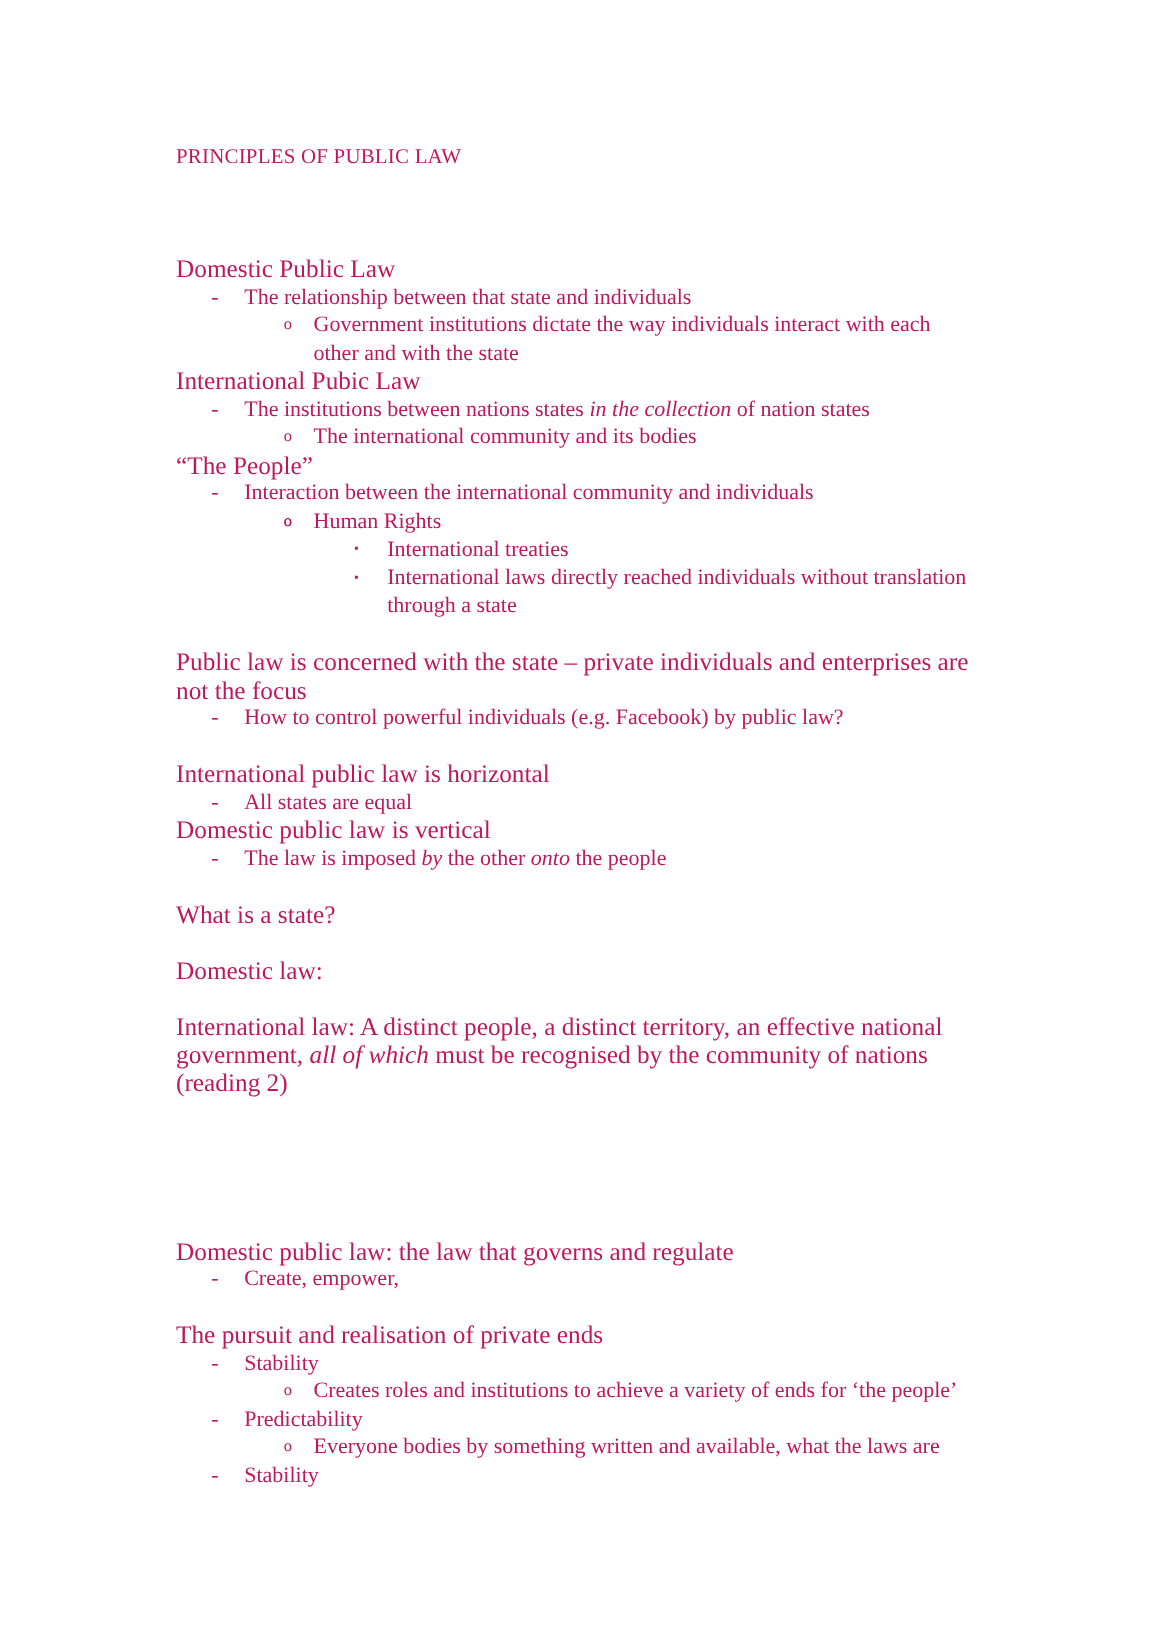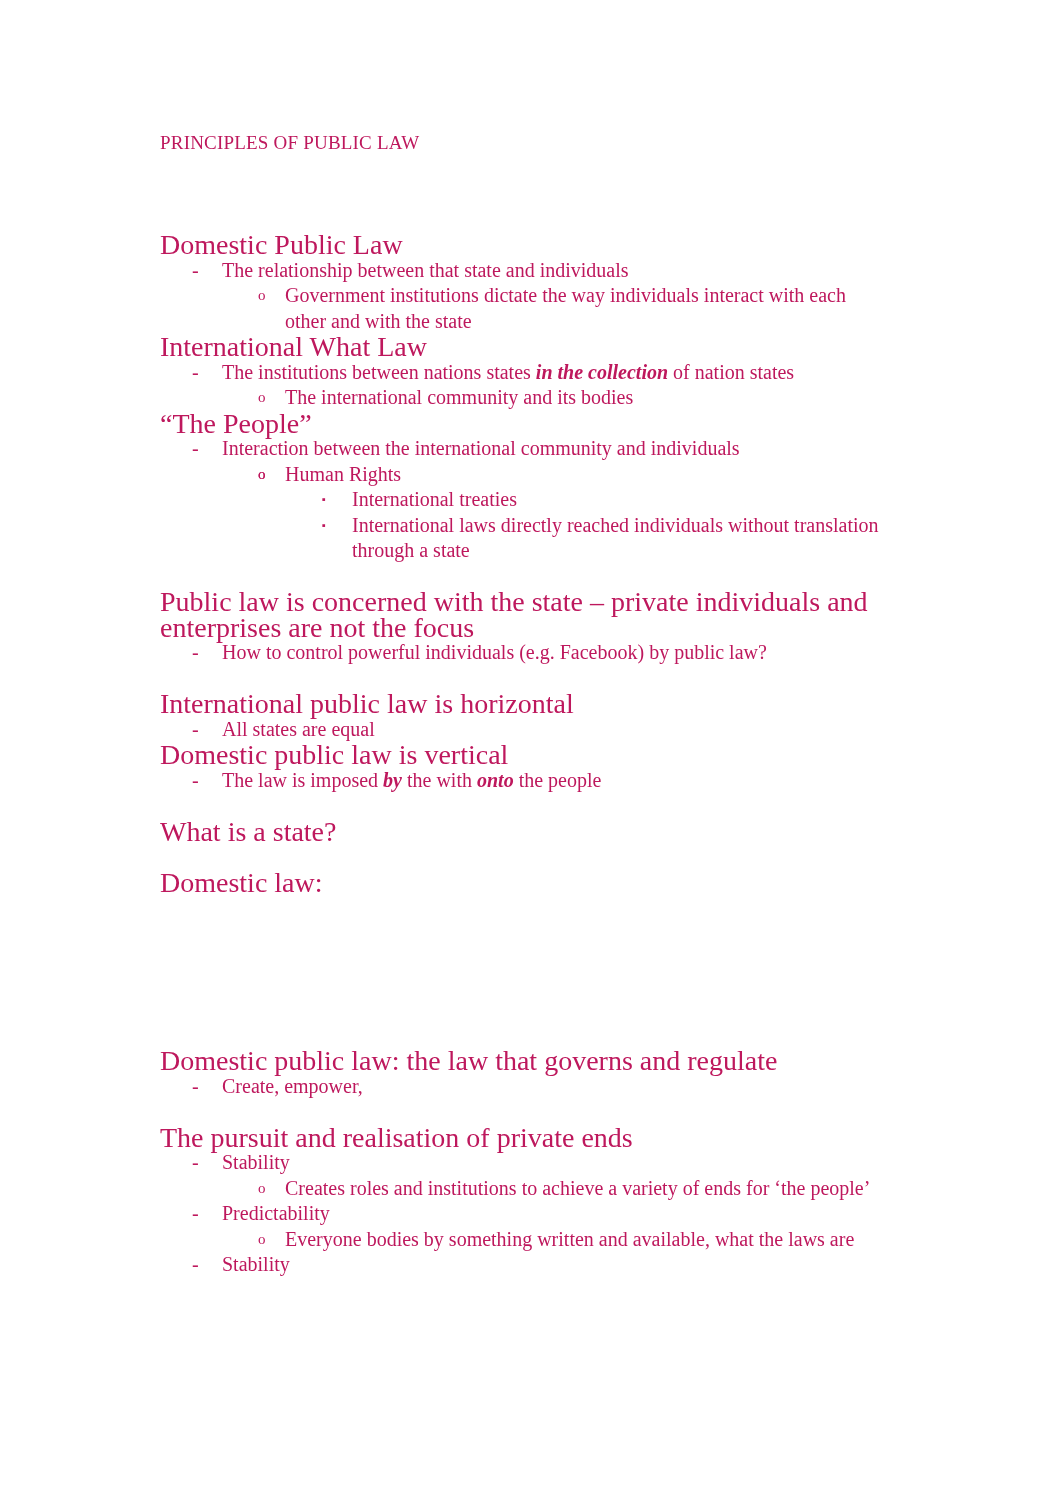--- a/index.html
+++ b/index.html
@@ -32,21 +32,21 @@
   .doc-title {
     font-size: 19px;
     line-height: 25.5px;
     letter-spacing: 0.2px;
     font-weight: normal;
     margin: 0;
     white-space: pre-wrap;
   }
 
   .para {
-    font-size: 28px;
+    font-size: 23px;
     line-height: 25.5px;
     margin: 0;
     white-space: pre-wrap;
   }
 
   .blank {
     height: 25.5px;
   }
   .blank.h3 { height: 76.5px; }
   .blank.h5 { height: 127.5px; }
@@ -87,21 +87,21 @@
     line-height: 25.5px;
   }
 
   .bullet-line .text {
     display: block;
     white-space: pre-wrap;
   }
 
   em.bi {
     font-style: italic;
-    font-weight: bold;
+    font-weight: normal;
   }
 </style>
 </head>
 <body>
 
 <div class="page">
   <div class="content">
 
     <p class="doc-title">PRINCIPLES OF PUBLIC LAW</p>
 
@@ -112,21 +112,21 @@
     <div class="bullet-line lvl1">
       <span class="marker">-</span>
       <span class="text">The relationship between that state and individuals</span>
     </div>
 
     <div class="bullet-line lvl2">
       <span class="marker">o</span>
       <span class="text">Government institutions dictate the way individuals interact with each other and with the state</span>
     </div>
 
-    <p class="para">International What Law</p>
+    <p class="para">International Pubic Law</p>
 
     <div class="bullet-line lvl1">
       <span class="marker">-</span>
       <span class="text"><span>The institutions between nations states </span><em class="bi">in the collection</em><span> of nation states</span></span>
     </div>
 
     <div class="bullet-line lvl2">
       <span class="marker">o</span>
       <span class="text">The international community and its bodies</span>
     </div>
@@ -172,33 +172,34 @@
 
     <div class="bullet-line lvl1">
       <span class="marker">-</span>
       <span class="text">All states are equal</span>
     </div>
 
     <p class="para">Domestic public law is vertical</p>
 
     <div class="bullet-line lvl1">
       <span class="marker">-</span>
-      <span class="text"><span>The law is imposed </span><em class="bi">by</em><span> the with </span><em class="bi">onto</em><span> the people</span></span>
+      <span class="text"><span>The law is imposed </span><em class="bi">by</em><span> the other </span><em class="bi">onto</em><span> the people</span></span>
     </div>
 
     <div class="blank"></div>
 
     <p class="para">What is a state?</p>
 
     <div class="blank"></div>
 
     <p class="para">Domestic law:</p>
 
     <div class="blank"></div>
 
+    <p class="para"><span>International law: A distinct people, a distinct territory, an effective national government, </span><em class="bi">all of which</em><span> must be recognised by the community of nations (reading 2)</span></p>
 
     <div class="blank h5"></div>
 
     <p class="para">Domestic public law: the law that governs and regulate</p>
 
     <div class="bullet-line lvl1">
       <span class="marker">-</span>
       <span class="text">Create, empower,</span>
     </div>
 

